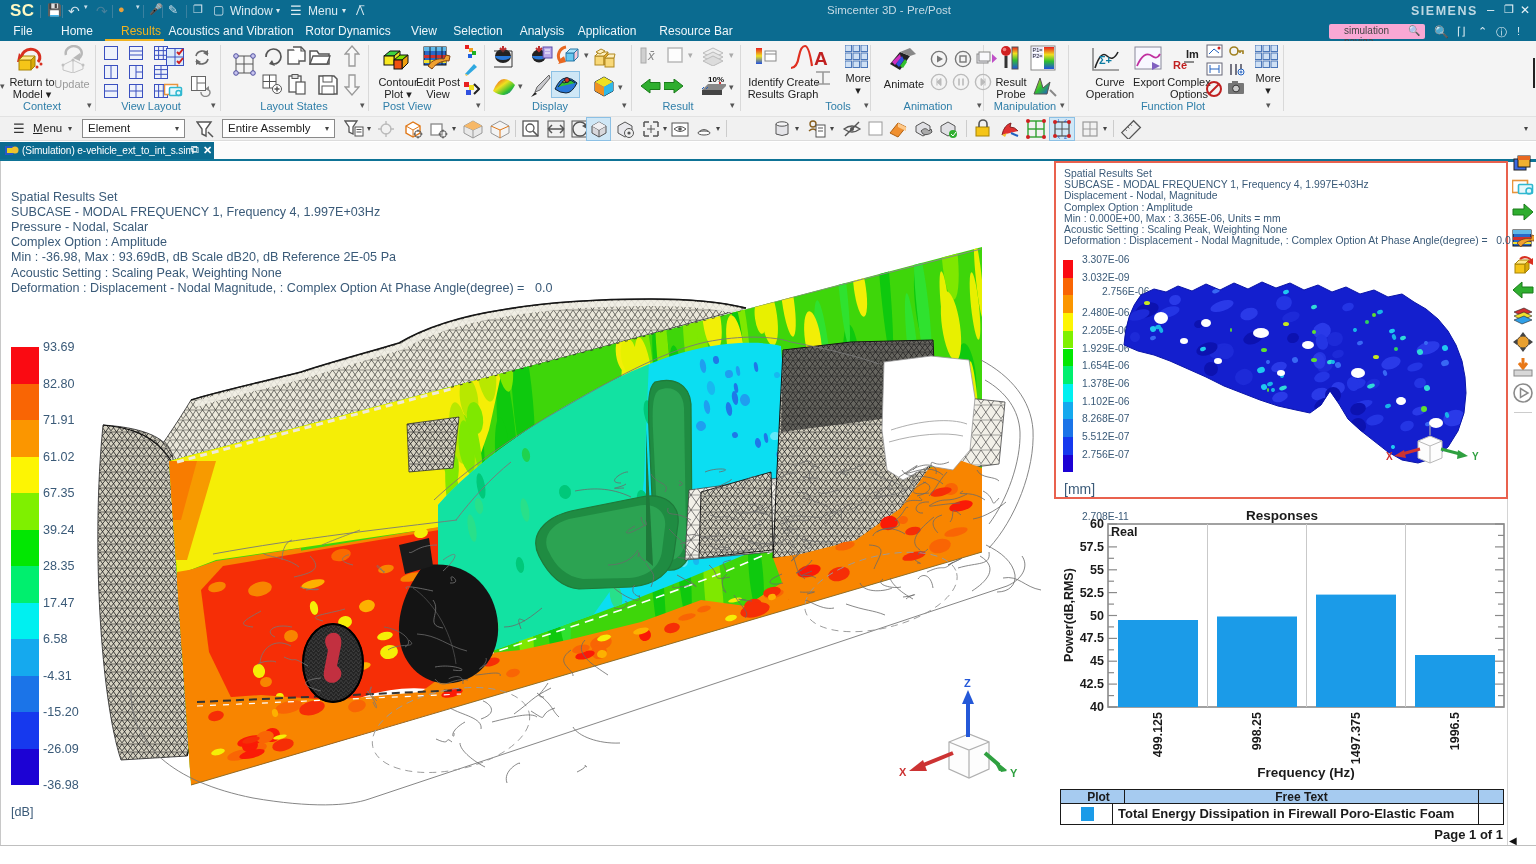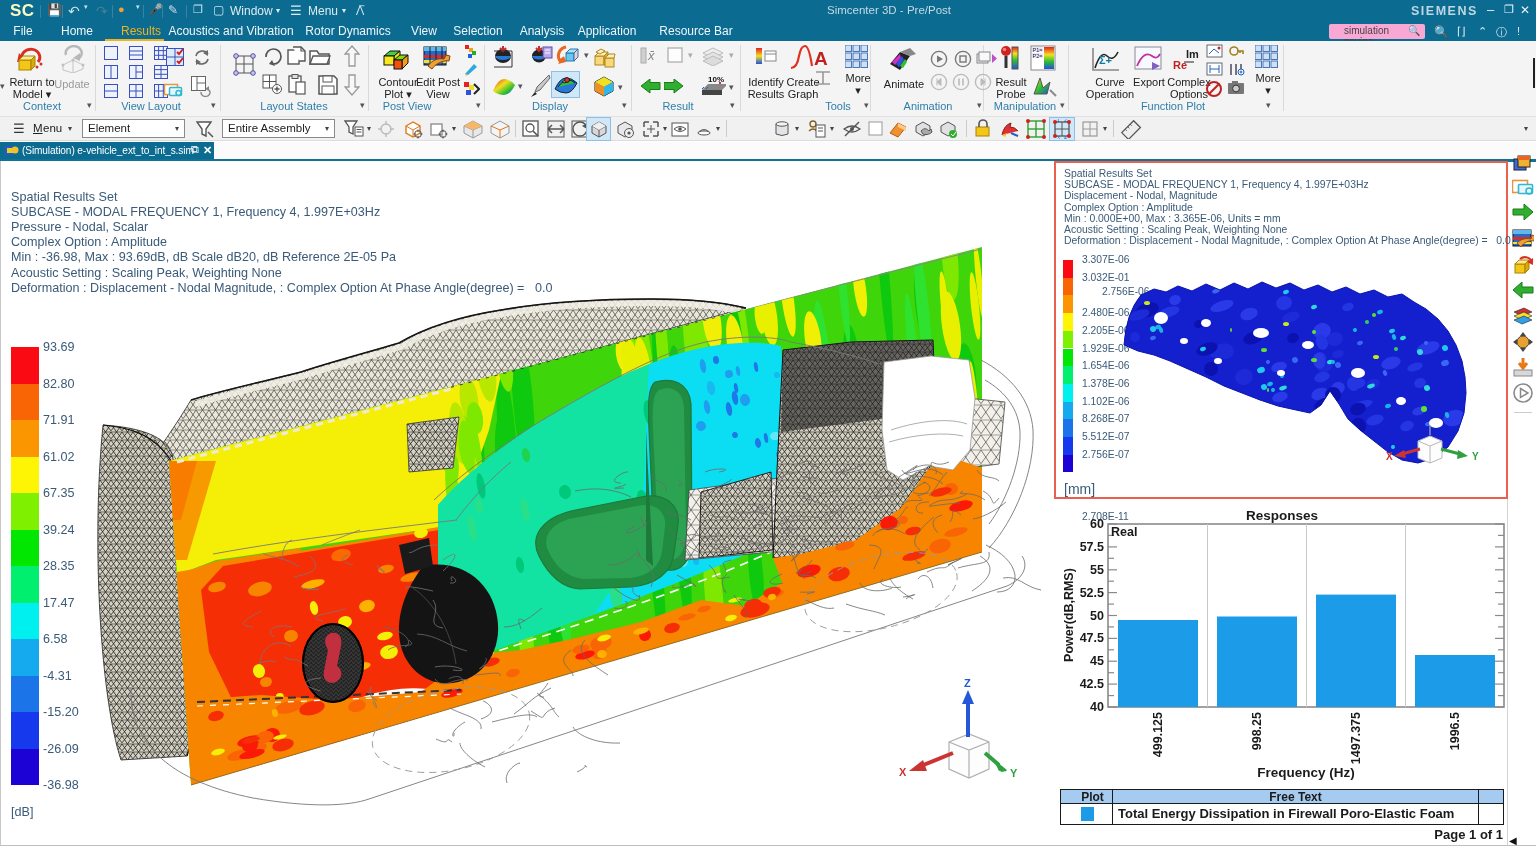--- a/index.html
+++ b/index.html
@@ -1269,21 +1269,21 @@
       <div class="abs" style="left:7px;top:150.1px;width:10px;height:17.7px;background:#fdf503;"></div>
       <div class="abs" style="left:7px;top:167.8px;width:10px;height:17.7px;background:#7ff000;"></div>
       <div class="abs" style="left:7px;top:185.5px;width:10px;height:17.7px;background:#02e702;"></div>
       <div class="abs" style="left:7px;top:203.2px;width:10px;height:17.7px;background:#00ef6e;"></div>
       <div class="abs" style="left:7px;top:220.89999999999998px;width:10px;height:17.7px;background:#00f0f0;"></div>
       <div class="abs" style="left:7px;top:238.6px;width:10px;height:17.7px;background:#15a9ee;"></div>
       <div class="abs" style="left:7px;top:256.29999999999995px;width:10px;height:17.7px;background:#1b74e8;"></div>
       <div class="abs" style="left:7px;top:274.0px;width:10px;height:17.7px;background:#1639ee;"></div>
       <div class="abs" style="left:7px;top:291.7px;width:10px;height:17.7px;background:#1c02d4;"></div>
       <div class="leg2" style="left:26px;top:91.0px;">3.307E-06</div>
-      <div class="leg2" style="left:26px;top:108.7px;">3.032E-01</div>
+      <div class="leg2" style="left:26px;top:108.7px;">3.032E-09</div>
       <div class="leg2" style="left:26px;top:123px;margin-left:20px;">2.756E-06</div>
       <div class="leg2" style="left:26px;top:144.1px;">2.480E-06</div>
       <div class="leg2" style="left:26px;top:161.8px;">2.205E-06</div>
       <div class="leg2" style="left:26px;top:179.5px;">1.929E-06</div>
       <div class="leg2" style="left:26px;top:197.2px;">1.654E-06</div>
       <div class="leg2" style="left:26px;top:214.89999999999998px;">1.378E-06</div>
       <div class="leg2" style="left:26px;top:232.6px;">1.102E-06</div>
       <div class="leg2" style="left:26px;top:250.29999999999998px;">8.268E-07</div>
       <div class="leg2" style="left:26px;top:268.0px;">5.512E-07</div>
       <div class="leg2" style="left:26px;top:285.7px;">2.756E-07</div>
@@ -1472,21 +1472,21 @@
       <text x="60" y="31" font-size="12.5" font-weight="bold" fill="#1a1a1a">Real</text>
       <text x="22" y="110" font-size="12.5" font-weight="bold" fill="#1a1a1a" text-anchor="middle" transform="rotate(-90 22 110)">Power(dB,RMS)</text>
       <text x="111" y="207" font-size="12.5" font-weight="bold" fill="#1a1a1a" text-anchor="end" transform="rotate(-90 111 207)">499.125</text>
       <text x="210" y="207" font-size="12.5" font-weight="bold" fill="#1a1a1a" text-anchor="end" transform="rotate(-90 210 207)">998.25</text>
       <text x="309" y="207" font-size="12.5" font-weight="bold" fill="#1a1a1a" text-anchor="end" transform="rotate(-90 309 207)">1497.375</text>
       <text x="408" y="207" font-size="12.5" font-weight="bold" fill="#1a1a1a" text-anchor="end" transform="rotate(-90 408 207)">1996.5</text>
       <text x="255" y="272" font-size="13.5" font-weight="bold" fill="#1a1a1a" text-anchor="middle">Frequency (Hz)</text>
     </svg>
     <div class="abs" style="left:1059px;top:628px;width:444px;border:1.6px solid #1a1a1a;">
 <div style="display:flex;height:14px;background:#a6cbf0;border-bottom:1.4px solid #1a1a1a;">
-<div style="width:52px;border-right:1.4px solid #1a1a1a;text-align:center;font-size:12px;font-weight:bold;color:#1a1a1a;line-height:14px;padding-left:12px;">Plot</div>
+<div style="width:64px;border-right:1.4px solid #1a1a1a;text-align:center;font-size:12px;font-weight:bold;color:#1a1a1a;line-height:14px;padding-left:12px;">Plot</div>
 <div style="flex:1;border-right:1.4px solid #1a1a1a;text-align:center;font-size:12px;font-weight:bold;color:#1a1a1a;line-height:14px;">Free Text</div>
 <div style="width:24px;"></div>
       </div>
 <div style="display:flex;height:20px;background:#fff;">
 <div style="width:52px;border-right:1.4px solid #1a1a1a;position:relative;">
           <div style="position:absolute;left:20px;top:2.5px;width:13px;height:14px;background:#1b9be8;"></div>
         </div>
 <div style="flex:1;border-right:1.4px solid #1a1a1a;font-size:13px;font-weight:bold;color:#1a1a1a;line-height:19px;padding-left:5px;">Total Energy Dissipation in Firewall Poro-Elastic Foam</div>
 <div style="width:24px;"></div>
       </div>

